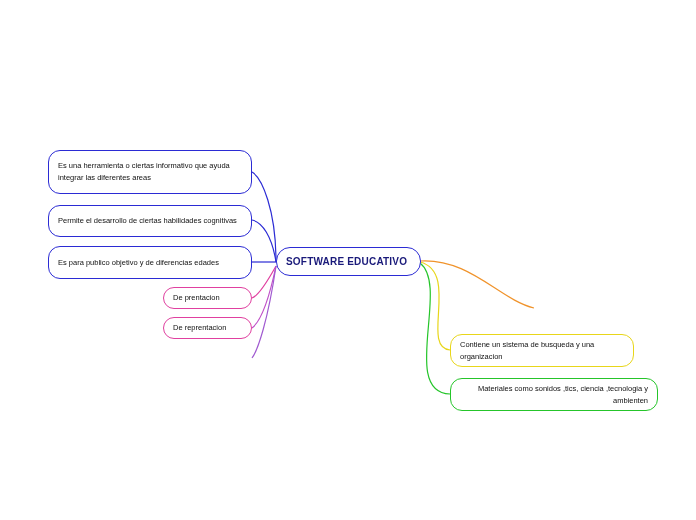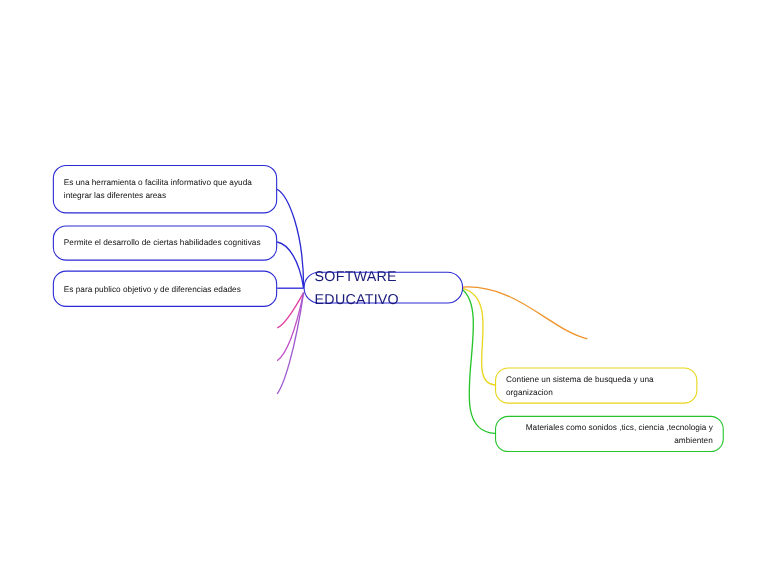--- a/index.html
+++ b/index.html
@@ -38,22 +38,22 @@
     padding: 7px 9px;
     display: flex;
     align-items: center;
   }
   .node span {
     display: block;
   }
   .center-node {
     border: 1.4px solid #2b2bd4;
     border-radius: 14px;
-    font-size: 13px;
-    font-weight: normal;
+    font-size: 10px;
+    font-weight: bold;
     color: #1a1a7a;
     letter-spacing: .2px;
     justify-content: flex-start;
   }
   .n-blue   { border-color: #2b2bd4; }
   .n-pink   { border-color: #e040a0; }
   .n-orange { border-color: #f0932b; }
   .n-yellow { border-color: #e8d61a; }
   .n-green  { border-color: #25c52a; }
 </style>
@@ -75,32 +75,38 @@
     <path d="M420 261 C 470 258, 500 300, 534 308" stroke="#f0932b" stroke-width="1.2" fill="none"></path>
     <path d="M420 262 C 460 272, 420 348, 450 350" stroke="#e8d61a" stroke-width="1.2" fill="none"></path>
     <path d="M420 263 C 450 286, 400 392, 450 394" stroke="#25c52a" stroke-width="1.2" fill="none"></path>
   </svg>
 
   <div class="node center-node" style="left:276px; top:247px; width:145px; height:29px;">
     <span>SOFTWARE EDUCATIVO</span>
   </div>
 
   <div class="node n-blue" style="left:48px; top:150px; width:204px; height:44px;">
-    <span>Es una herramienta o facilita informativo que ayuda  integrar las diferentes areas</span>
+    <span>Es una herramienta o ciertas informativo que ayuda  integrar las diferentes areas</span>
   </div>
 
   <div class="node n-blue" style="left:48px; top:205px; width:204px; height:32px;">
     <span>Permite el desarrollo de ciertas habilidades cognitivas</span>
   </div>
 
   <div class="node n-blue" style="left:48px; top:246px; width:204px; height:33px;">
     <span>Es para publico objetivo y de diferencias edades</span>
   </div>
 
+  <div class="node n-pink" style="left:163px; top:287px; width:89px; height:22px;">
+    <span>De prentacion</span>
+  </div>
 
+  <div class="node n-pink" style="left:163px; top:317px; width:89px; height:22px;">
+    <span>De reprentacion</span>
+  </div>
 
 
 
   <div class="node n-yellow" style="left:450px; top:334px; width:184px; height:33px;">
     <span>Contiene un sistema de busqueda y una organizacion</span>
   </div>
 
   <div class="node n-green" style="left:450px; top:378px; width:208px; height:33px;text-align:right;">
     <span>Materiales como sonidos ,tics, ciencia ,tecnologia y ambienten</span>
   </div>

